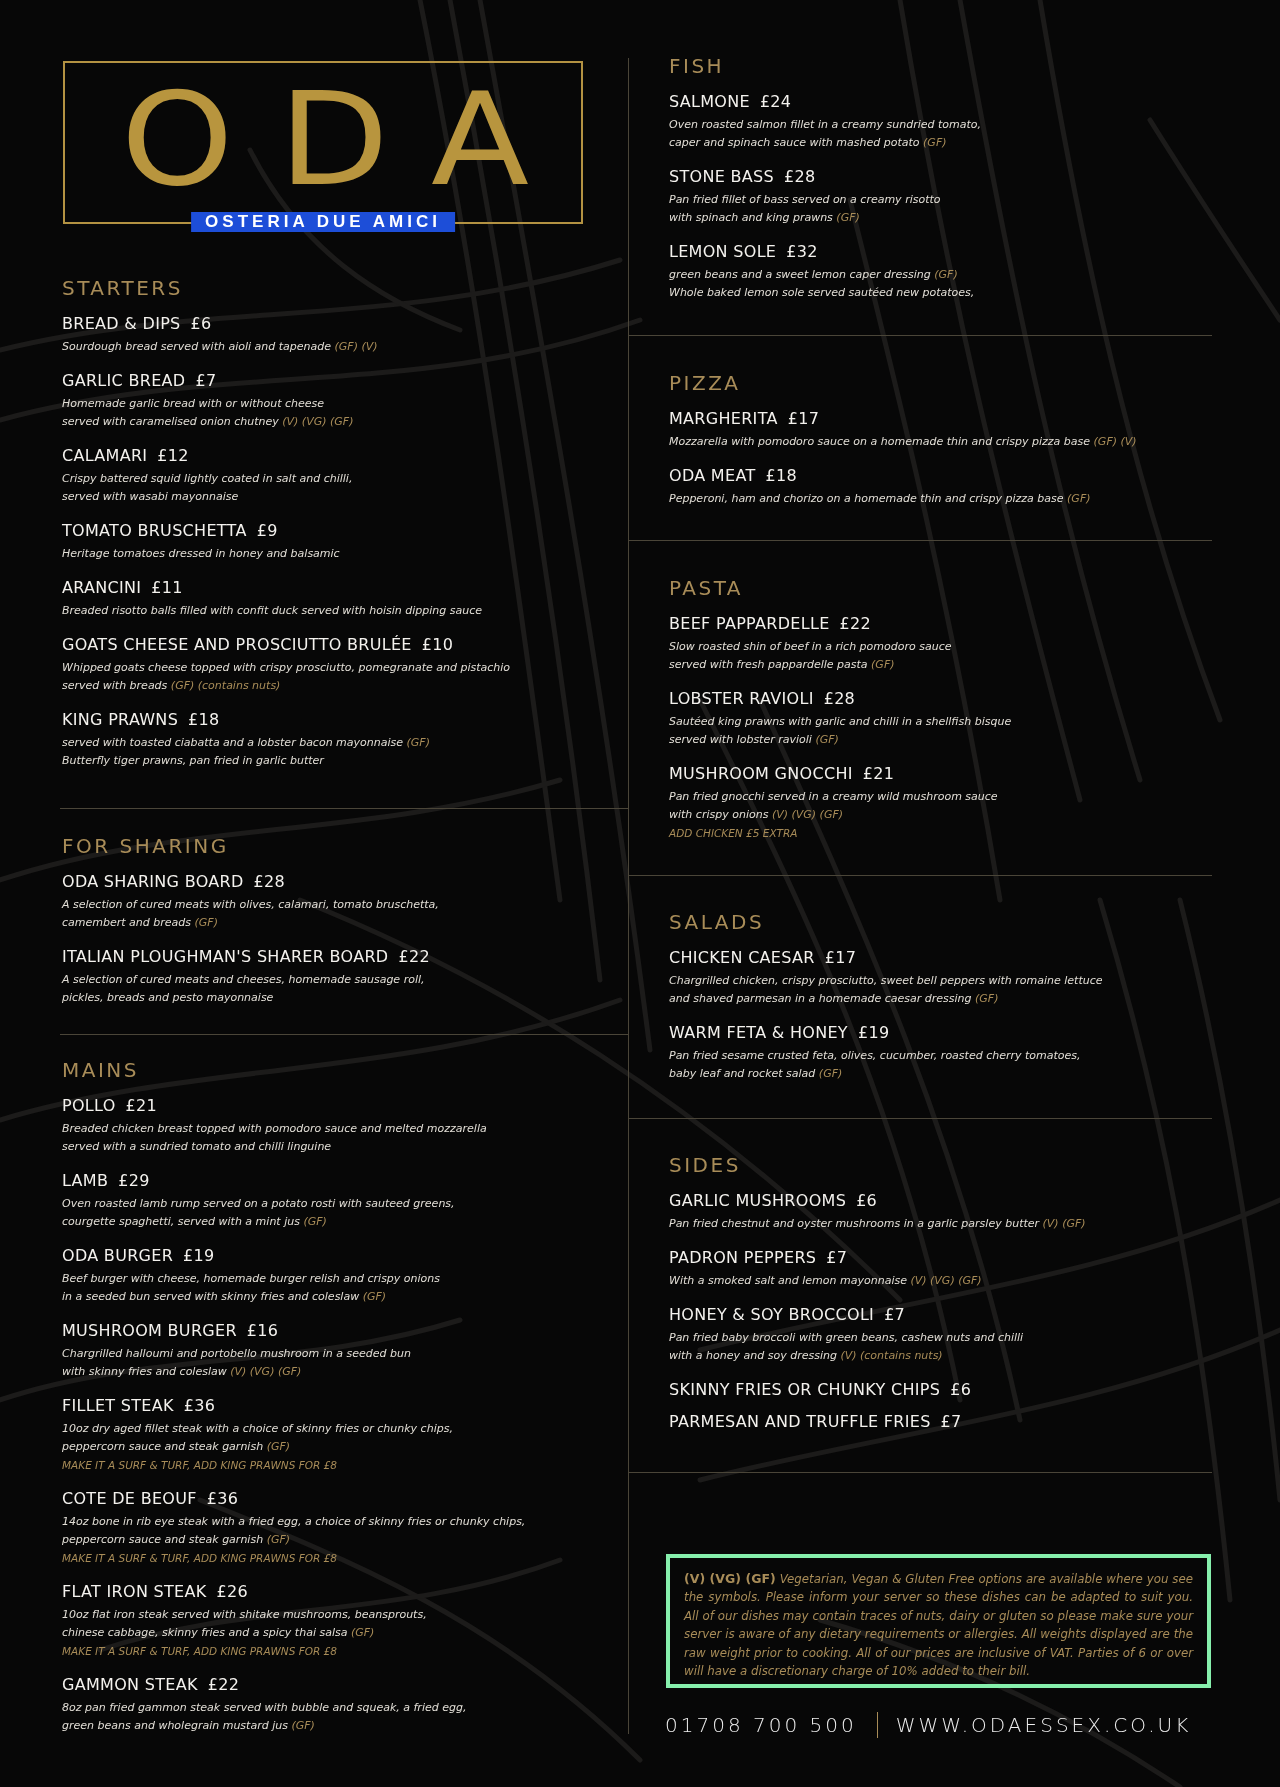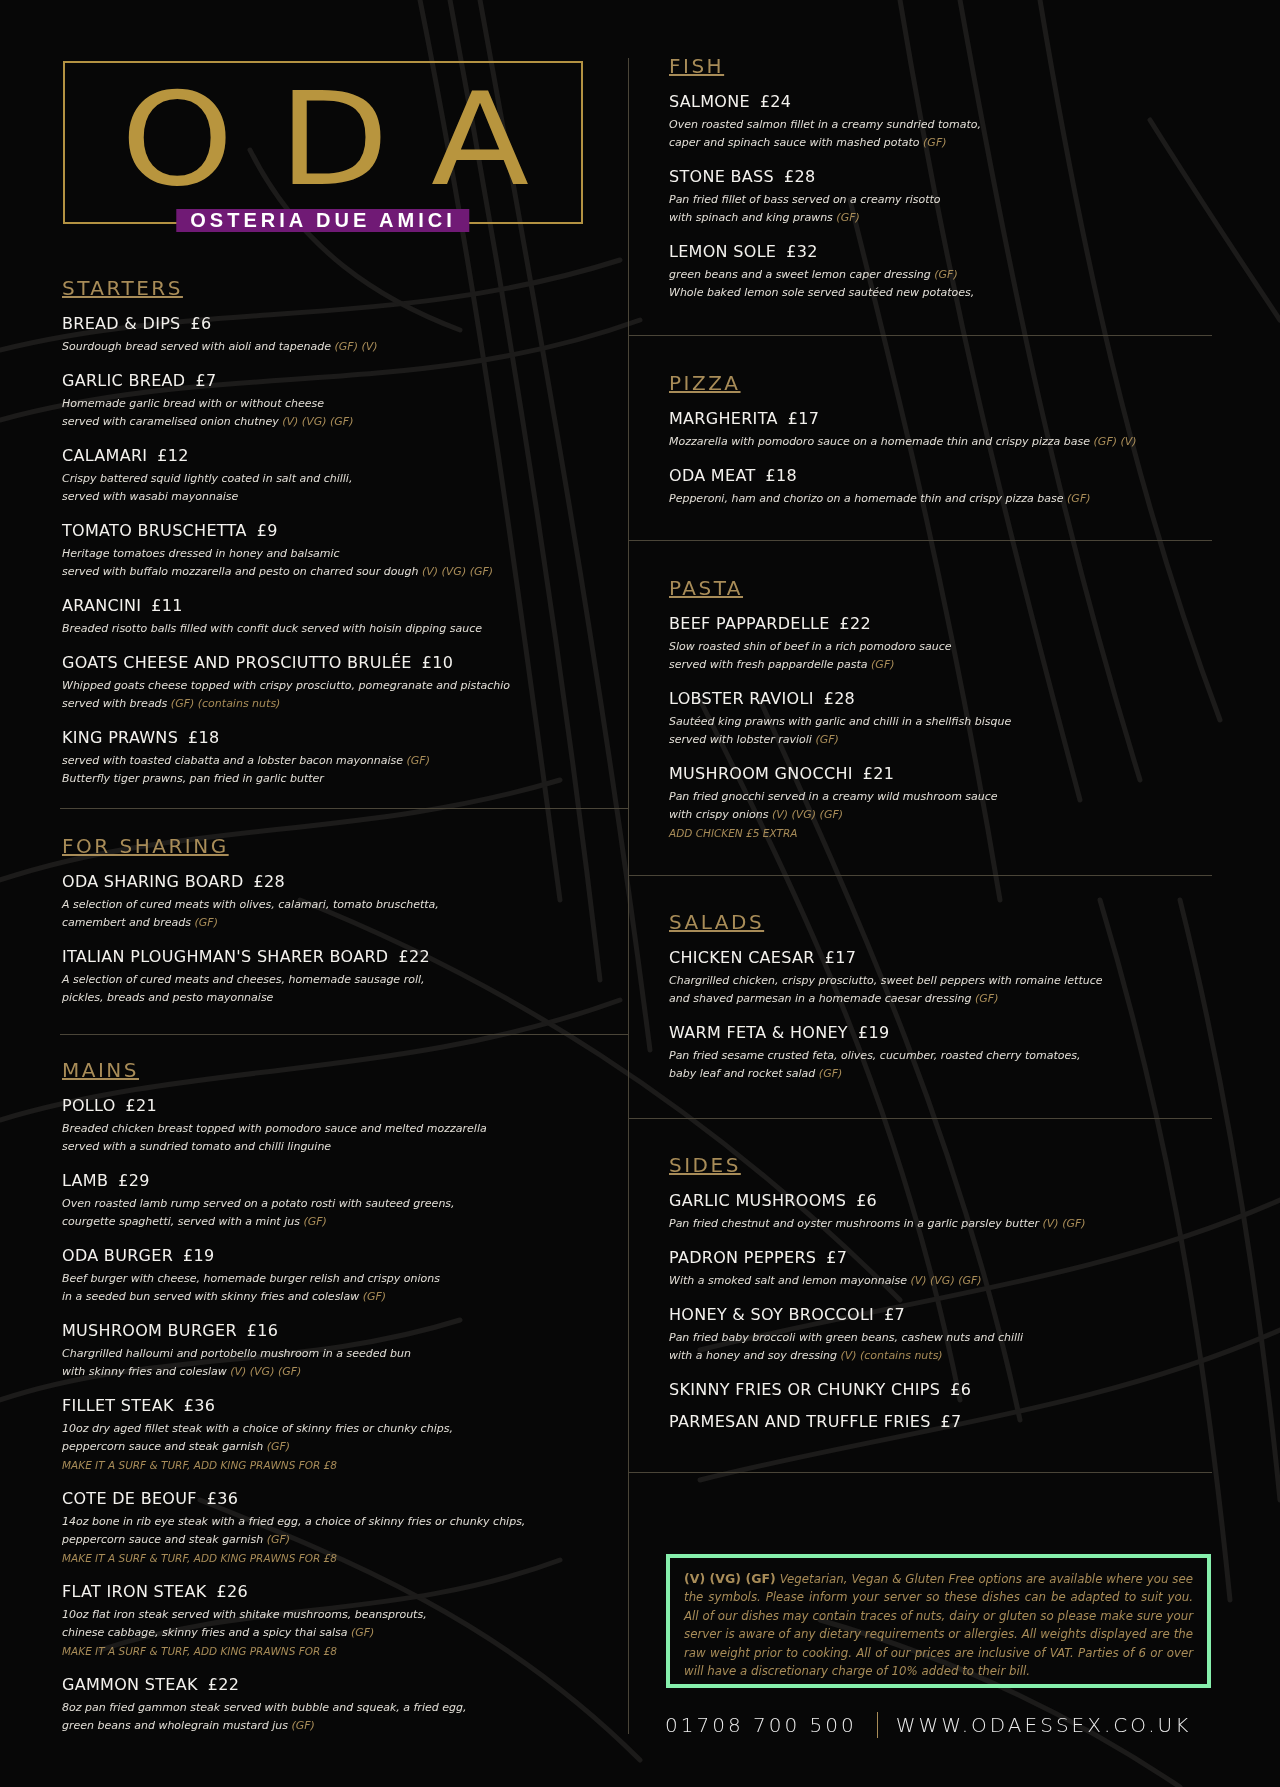--- a/index.html
+++ b/index.html
@@ -10,24 +10,24 @@
 
   .col-left { position: absolute; left: 62px; top: 0; width: 566px; }
   .col-right { position: absolute; left: 669px; top: 0; width: 543px; }
   .vdivider { position: absolute; left: 628px; top: 58px; width: 1px; height: 1676px; background: #4a4538; }
 
   .logo { position: absolute; left: 63px; top: 61px; width: 520px; height: 163px; border: 2px solid #b39242; }
   .logo-text { position: absolute; left: 18px; top: 2px; width: 484px; text-align: center;
     font-family: "DejaVu Sans", sans-serif; font-weight: 400; font-size: 128px; line-height: 150px;
     letter-spacing: 40px; color: #b8953e; text-indent: 40px; transform: scaleX(1.12); transform-origin: center; }
   .logo-sub { position: absolute; left: 50%; bottom: -10px; transform: translateX(-50%);
-    background: #701a75; padding: 0 14px; font-size: 20px; letter-spacing: 4px; color: #ffffff; white-space: nowrap; font-weight: 600; }
+    background: #1d4ed8; padding: 0 14px; font-size: 17px; letter-spacing: 4px; color: #ffffff; white-space: nowrap; font-weight: 600; }
 
   .section { position: absolute; left: 0; width: 100%; }
-  .section-title { font-family: "DejaVu Sans", sans-serif; font-size: 20px; letter-spacing: 2.5px; color: #a88c58; font-weight: 400; margin-bottom: 14px; text-decoration: underline; }
+  .section-title { font-family: "DejaVu Sans", sans-serif; font-size: 20px; letter-spacing: 2.5px; color: #a88c58; font-weight: 400; margin-bottom: 14px; }
   .item { margin-bottom: 15px; }
   .item-name { font-family: "DejaVu Sans", sans-serif; font-size: 16px; letter-spacing: 0.3px; color: #f4f2ee; line-height: 20px; margin-bottom: 4px; white-space: nowrap; }
   .item-price { margin-left: 10px; }
   .item-desc { font-family: "DejaVu Sans", sans-serif; font-style: italic; font-size: 11px; line-height: 18px; color: #e2ded6; }
   .tag { color: #a88c58; }
   .extra { font-family: "DejaVu Sans", sans-serif; font-style: italic; font-size: 10.5px; line-height: 18px; color: #a88c58; }
   .hrule { position: absolute; height: 1px; background: #4a4538; }
 
   .notice { position: absolute; left: 666px; top: 1554px; width: 545px; height: 134px; border: 4px solid #86efac; padding: 12px 14px; }
   .notice-text { font-family: "DejaVu Sans", sans-serif; font-style: italic; font-size: 11.8px; line-height: 18.4px; color: #a88c58; text-align: justify; }
@@ -90,21 +90,20 @@
           <div class="item-desc"><span>served with caramelised onion chutney </span><span class="tag">(V) (VG) (GF)</span></div>
         </div>
         <div class="item">
           <div class="item-name"><span>CALAMARI</span><span class="item-price">£12</span></div>
           <div class="item-desc"><span>Crispy battered squid lightly coated in salt and chilli,</span></div>
           <div class="item-desc"><span>served with wasabi mayonnaise</span></div>
         </div>
         <div class="item">
           <div class="item-name"><span>TOMATO BRUSCHETTA</span><span class="item-price">£9</span></div>
           <div class="item-desc"><span>Heritage tomatoes dressed in honey and balsamic</span></div>
-          <div class="item-desc"><span>served with buffalo mozzarella and pesto on charred sour dough </span><span class="tag">(V) (VG) (GF)</span></div>
         </div>
         <div class="item">
           <div class="item-name"><span>ARANCINI</span><span class="item-price">£11</span></div>
           <div class="item-desc"><span>Breaded risotto balls filled with confit duck served with hoisin dipping sauce</span></div>
         </div>
         <div class="item">
           <div class="item-name"><span>GOATS CHEESE AND PROSCIUTTO BRULÉE</span><span class="item-price">£10</span></div>
           <div class="item-desc"><span>Whipped goats cheese topped with crispy prosciutto, pomegranate and pistachio</span></div>
           <div class="item-desc"><span>served with breads </span><span class="tag">(GF) (contains nuts)</span></div>
         </div>

